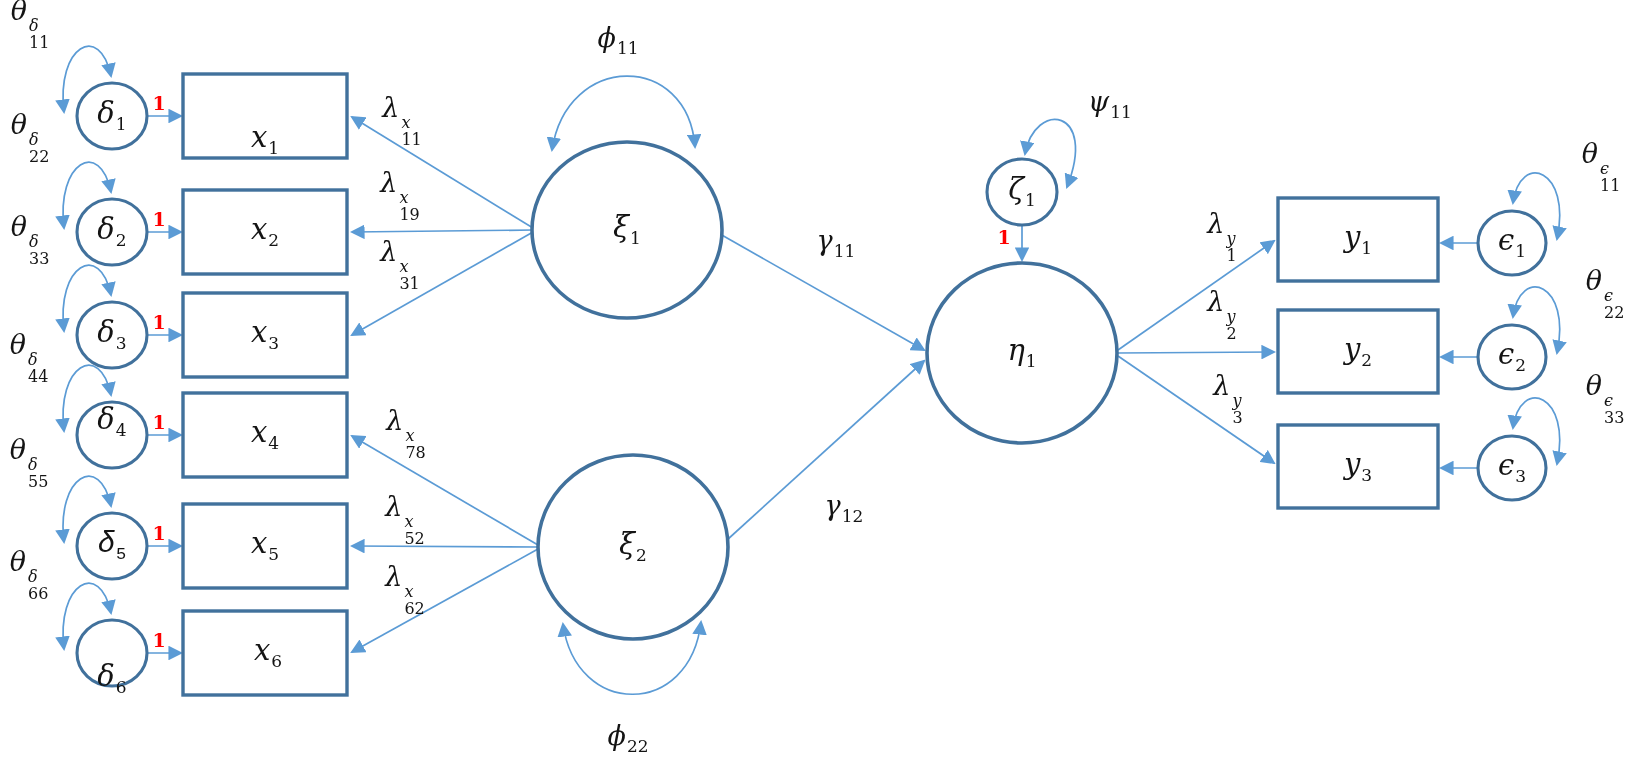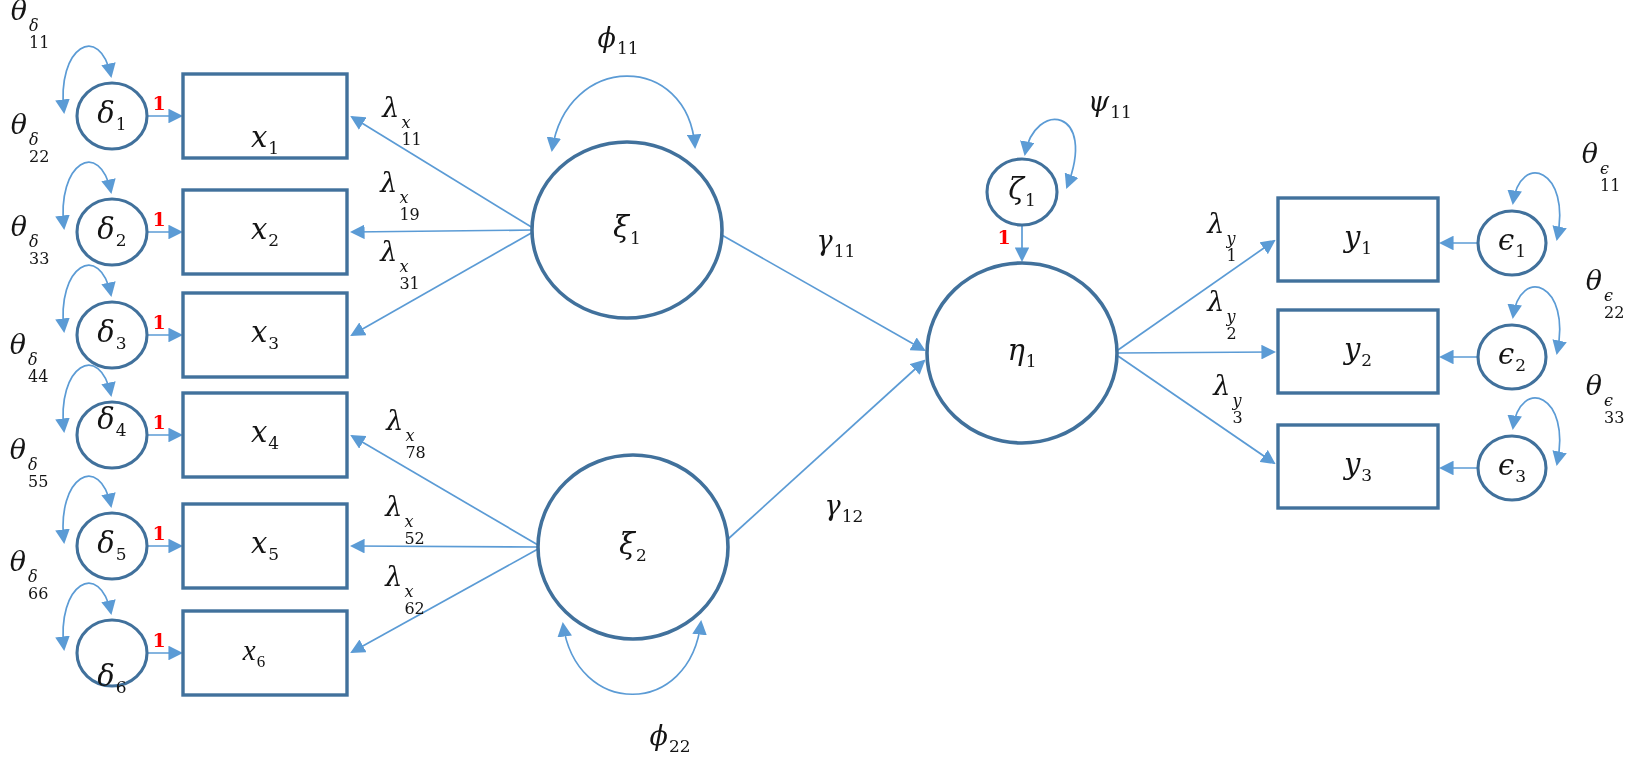--- a/index.html
+++ b/index.html
@@ -135,21 +135,21 @@
         </span></div>
       <div class="mlabel" style="left: 405px; top: 520px;"><span class="mbase">λ</span><span class="mstack">
           <span class="msup">x</span>
           <span class="msub">52</span>
         </span></div>
       <div class="mlabel" style="left: 405px; top: 590px;"><span class="mbase">λ</span><span class="mstack">
           <span class="msup">x</span>
           <span class="msub">62</span>
         </span></div>
       <div class="mlabel" style="left: 618px; top: 40px;"><span class="mbase">ϕ</span><span class="msubonly">11</span></div>
-      <div class="mlabel" style="left: 670px; top: 738px;"><span class="mbase">ϕ</span><span class="msubonly">22</span></div>
+      <div class="mlabel" style="left: 628px; top: 738px;"><span class="mbase">ϕ</span><span class="msubonly">22</span></div>
       <div class="mlabel" style="left: 836px; top: 243px;"><span class="mbase">γ</span><span class="msubonly">11</span></div>
       <div class="mlabel" style="left: 844px; top: 508px;"><span class="mbase">γ</span><span class="msubonly">12</span></div>
       <div class="mlabel" style="left: 1110px; top: 104px;"><span class="mbase">ψ</span><span class="msubonly">11</span></div>
       <div class="mlabel" style="left: 1222px; top: 237px;"><span class="mbase">λ</span><span class="mstack">
           <span class="msup">y</span>
           <span class="msub">1</span>
         </span></div>
       <div class="mlabel" style="left: 1222px; top: 315px;"><span class="mbase">λ</span><span class="mstack">
           <span class="msup">y</span>
           <span class="msub">2</span>
@@ -175,29 +175,29 @@
       <div class="mlabel" style="left: 159px; top: 322px;"><span class="one">1</span></div>
       <div class="mlabel" style="left: 159px; top: 422px;"><span class="one">1</span></div>
       <div class="mlabel" style="left: 159px; top: 533px;"><span class="one">1</span></div>
       <div class="mlabel" style="left: 159px; top: 640px;"><span class="one">1</span></div>
       <div class="mlabel" style="left: 1004px; top: 237px;"><span class="one">1</span></div>
       <div class="mlabel node-label" style="left: 265px; top: 116px; margin-top: 24px;"><span class="mbase">x</span><span class="msubonly">1</span></div>
       <div class="mlabel node-label" style="left: 265px; top: 232px;"><span class="mbase">x</span><span class="msubonly">2</span></div>
       <div class="mlabel node-label" style="left: 265px; top: 335px;"><span class="mbase">x</span><span class="msubonly">3</span></div>
       <div class="mlabel node-label" style="left: 265px; top: 435px;"><span class="mbase">x</span><span class="msubonly">4</span></div>
       <div class="mlabel node-label" style="left: 265px; top: 546px;"><span class="mbase">x</span><span class="msubonly">5</span></div>
-      <div class="mlabel node-label" style="left: 254px; top: 653px; font-family: Liberation Serif, serif;"><span class="mbase">x</span><span class="msubonly">6</span></div>
+      <div class="mlabel node-label" style="left: 268px; top: 653px;"><span class="mbase">x</span><span class="msubonly">6</span></div>
       <div class="mlabel node-label" style="left: 1358px; top: 239.5px; text-align: center;"><span class="mbase">y</span><span class="msubonly">1</span></div>
       <div class="mlabel node-label" style="left: 1358px; top: 351.5px;"><span class="mbase">y</span><span class="msubonly">2</span></div>
       <div class="mlabel node-label" style="left: 1358px; top: 466.5px;"><span class="mbase">y</span><span class="msubonly">3</span></div>
       <div class="mlabel node-label" style="left: 112px; top: 116px;"><span class="mbase">δ</span><span class="msubonly">1</span></div>
       <div class="mlabel node-label" style="left: 112px; top: 232px;"><span class="mbase">δ</span><span class="msubonly">2</span></div>
       <div class="mlabel node-label" style="left: 112px; top: 335px;"><span class="mbase">δ</span><span class="msubonly">3</span></div>
       <div class="mlabel node-label" style="left: 112px; top: 422px;"><span class="mbase">δ</span><span class="msubonly">4</span></div>
-      <div class="mlabel node-label" style="left: 112px; top: 546px;"><span class="mbase">δ</span><span class="msubonly">5</span></div>
+      <div class="mlabel node-label" style="left: 112px; top: 546px; font-family: Liberation Mono, monospace;"><span class="mbase">δ</span><span class="msubonly">5</span></div>
       <div class="mlabel node-label" style="left: 112px; top: 679px; text-align: center;"><span class="mbase">δ</span><span class="msubonly">6</span></div>
       <div class="mlabel node-label" style="left: 627px; top: 230px;"><span class="mbase">ξ</span><span class="msubonly">1</span></div>
       <div class="mlabel node-label" style="left: 633px; top: 547px;"><span class="mbase">ξ</span><span class="msubonly">2</span></div>
       <div class="mlabel node-label" style="left: 1022px; top: 353px;"><span class="mbase">η</span><span class="msubonly">1</span></div>
       <div class="mlabel node-label" style="left: 1022px; top: 192px;"><span class="mbase">ζ</span><span class="msubonly">1</span></div>
       <div class="mlabel node-label" style="left: 1512px; top: 243px;"><span class="mbase">ϵ</span><span class="msubonly">1</span></div>
       <div class="mlabel node-label" style="left: 1512px; top: 357px;"><span class="mbase">ϵ</span><span class="msubonly">2</span></div>
       <div class="mlabel node-label" style="left: 1512px; top: 468px;"><span class="mbase">ϵ</span><span class="msubonly">3</span></div>
     </div>
 </div>

